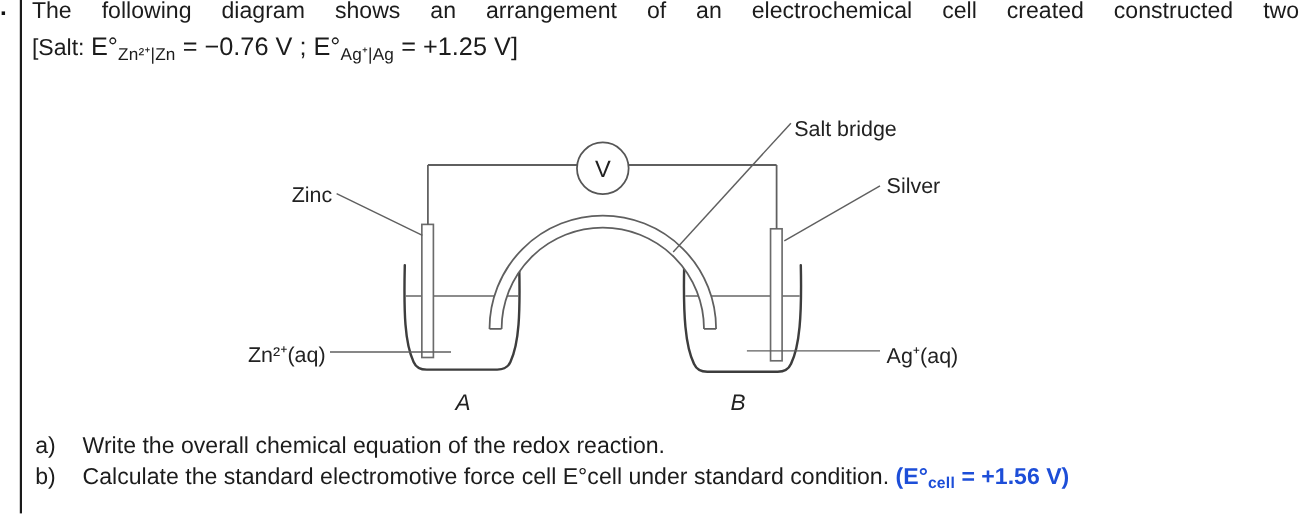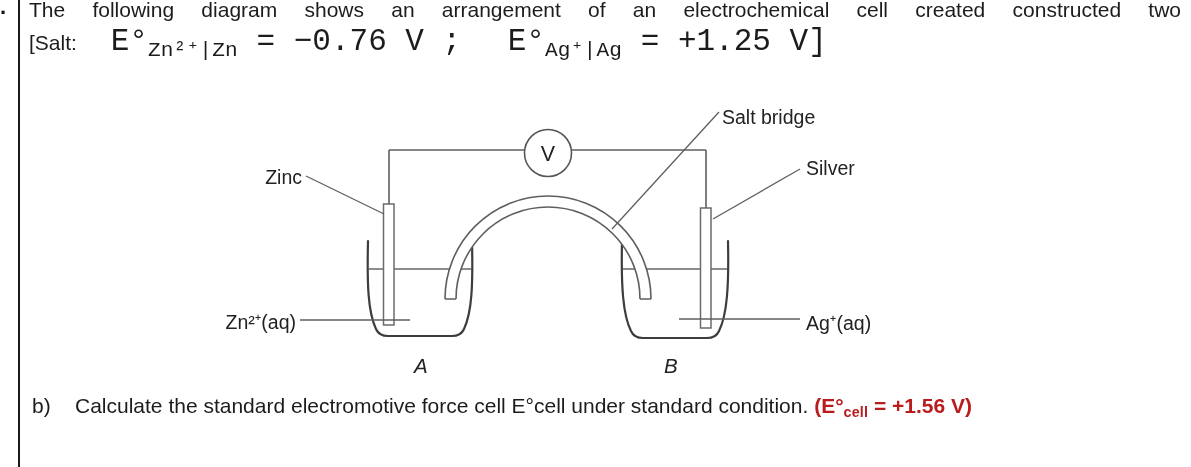--- a/index.html
+++ b/index.html
@@ -6,26 +6,26 @@
   #page{position:relative;width:1191px;height:467px;background:#ffffff;overflow:hidden;
         font-family:"Liberation Sans",sans-serif;color:#1c1c1c;}
   
   #cell-border{position:absolute;left:18px;top:0;width:2px;height:467px;background:#1a1a1a;}
   #qnum-dot{position:absolute;left:0px;top:-6px;font-size:22px;font-weight:bold;color:#111;}
   
   #intro{position:absolute;left:29px;top:-3px;width:1152px;font-size:21px;line-height:26px;}
   .just{text-align:justify;text-align-last:justify;}
   .ital{font-style:italic;}
   #given-line{margin-top:6px;font-size:21px;}
-  .math{font-family:Liberation Mono, monospace;font-size:31px;margin-left:28px;}
+  .math{font-family:Liberation Sans, sans-serif;font-size:23px;}
   .msub{font-size:0.68em;vertical-align:-0.28em;letter-spacing:0.2px;}
   
   #questions{position:absolute;left:32px;top:392px;width:1150px;font-size:21px;line-height:28px;}
   .qmark{display:inline-block;width:43px;}
-  .answer{color:#b91c1c;font-weight:700;}
+  .answer{color:#1d4ed8;font-weight:700;}
   .answer .msub{font-weight:700;}
   
   #diagram{position:absolute;left:0;top:0;width:1191px;height:467px;}
   svg text{font-family:"Liberation Sans",sans-serif;fill:#222;}
   .dlabel{font-size:19.5px;}
   .blabel{font-size:20.5px;font-style:italic;}
   .vlabel{font-size:21.5px;font-weight:500;}
 </style>
 </head>
 <body>
@@ -72,16 +72,17 @@
       <text class="dlabel" x="722" y="124">Salt bridge</text>
       <text class="dlabel" x="806" y="175">Silver</text>
       <text class="dlabel" x="296" y="329" text-anchor="end">Zn²⁺(aq)</text>
       <text class="dlabel" x="806" y="330">Ag⁺(aq)</text>
       <text class="blabel" x="414" y="373">A</text>
       <text class="blabel" x="664" y="373">B</text>
     </svg>
   </div>
 
   <div id="questions">
+    <div><span class="qmark">a)</span><span>Write the overall chemical equation of the redox reaction.</span></div>
     <div><span class="qmark">b)</span><span>Calculate the standard electromotive force cell E°cell under standard condition. </span><span class="answer"><span>(E°</span><span class="msub">cell</span><span> = +1.56 V)</span></span></div>
   </div>
 
 </div>
 
 </body></html>

